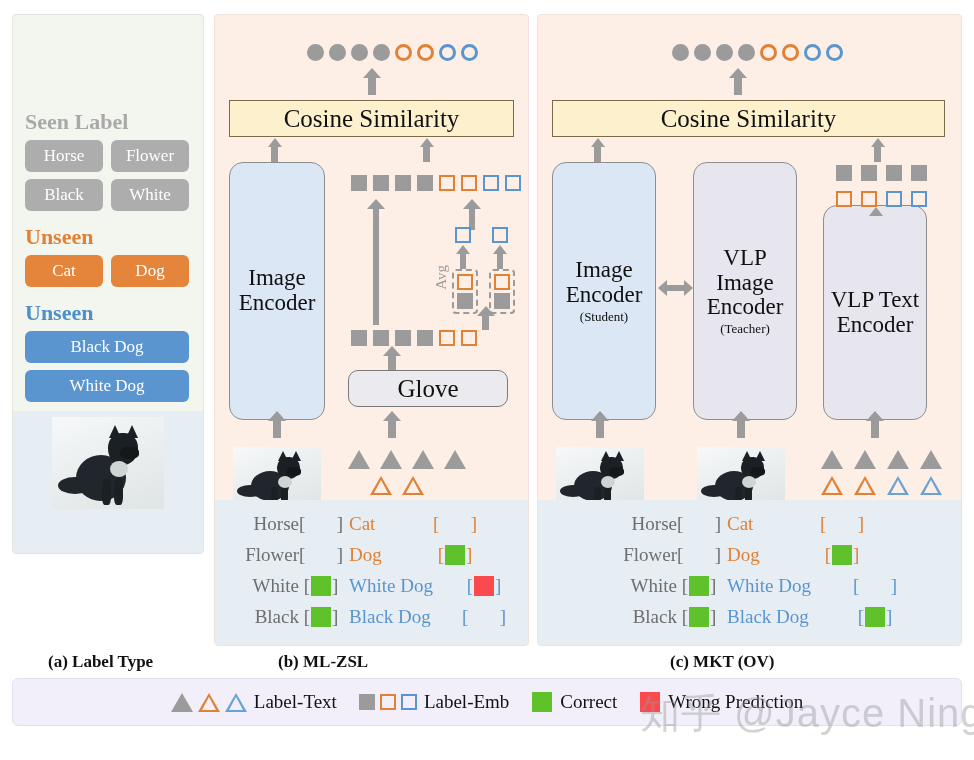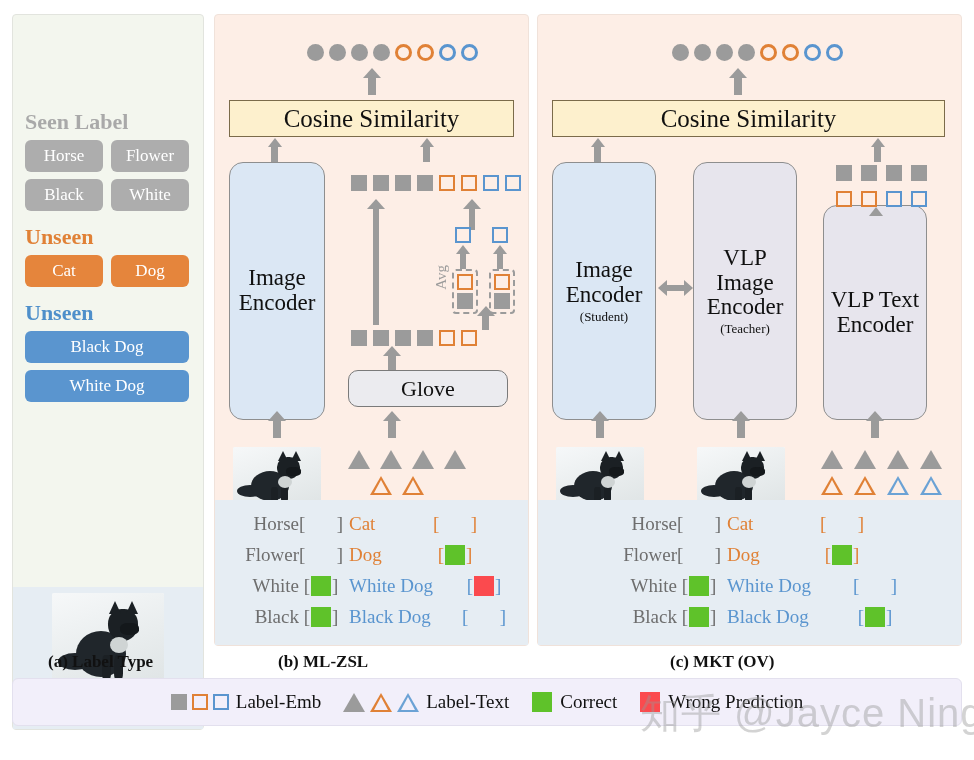--- a/index.html
+++ b/index.html
@@ -10,21 +10,21 @@
     overflow: hidden;
   }
   #root { position: relative; width: 974px; height: 760px; }
 
   
   .panel {
     position: absolute;
     border-radius: 4px;
   }
   #panel-a {
-    left: 12px; top: 14px; width: 192px; height: 716px;
+    left: 12px; top: 14px; width: 192px; height: 540px;
     background: #f3f6ee;
     border: 1px solid #e2e4de;
   }
   #panel-a-pred {
     position: absolute; left: 0; bottom: 0; width: 100%; height: 142px;
     background: #e6edf3;
   }
   #panel-b {
     left: 214px; top: 14px; width: 315px; height: 632px;
     background: #fdeee6;
@@ -325,21 +325,21 @@
       <span class="sq fill"></span>
       <span class="sq fill"></span>
       <span class="sq fill"></span>
       <span class="sq fill"></span>
       <span class="sq oh"></span>
       <span class="sq oh"></span>
     </div>
 
     <div class="arrow-up" style="left:173px; top:340px; width:8px; height:18px;"></div>
 
-    <div class="box glove" style="left:133px; top:355px; width:160px; height:37px; font-size:22px;">Glove</div>
+    <div class="box glove" style="left:133px; top:355px; width:160px; height:37px; font-size:25px;">Glove</div>
 
     <div class="arrow-up" style="left:173px; top:405px; width:8px; height:18px;"></div>
     <div class="arrow-up" style="left:58px;  top:405px; width:8px; height:18px;"></div>
 
     <div class="marker-row" style="left:133px; top:435px; gap:10px;">
       <span class="tri fill"></span>
       <span class="tri fill"></span>
       <span class="tri fill"></span>
       <span class="tri fill"></span>
     </div>
@@ -522,36 +522,36 @@
 
       </div>
     </div>
   </div>
   <div class="caption" style="left:670px; top:652px;">(c) MKT (OV)</div>
 
   <div id="legend">
 
     <div class="legend-item">
       <span class="legend-glyphs">
+        <span class="tri fill"></span>
+        <span class="tri oh"></span>
+        <span class="tri bh"></span>
+      </span>
+      <span class="lbl">Label-Text</span>
+    </div>
+
+    <div class="legend-item">
+      <span class="legend-glyphs">
         <span class="sq fill"></span>
         <span class="sq oh"></span>
         <span class="sq bh"></span>
       </span>
       <span class="lbl">Label-Emb</span>
     </div>
 
-    <div class="legend-item">
-      <span class="legend-glyphs">
-        <span class="tri fill"></span>
-        <span class="tri oh"></span>
-        <span class="tri bh"></span>
-      </span>
-      <span class="lbl">Label-Text</span>
-    </div>
-
 
     <div class="legend-item">
       <span class="swatch green"></span>
       <span class="lbl">Correct</span>
     </div>
 
     <div class="legend-item">
       <span class="swatch red"></span>
       <span class="lbl">Wrong Prediction</span>
     </div>

